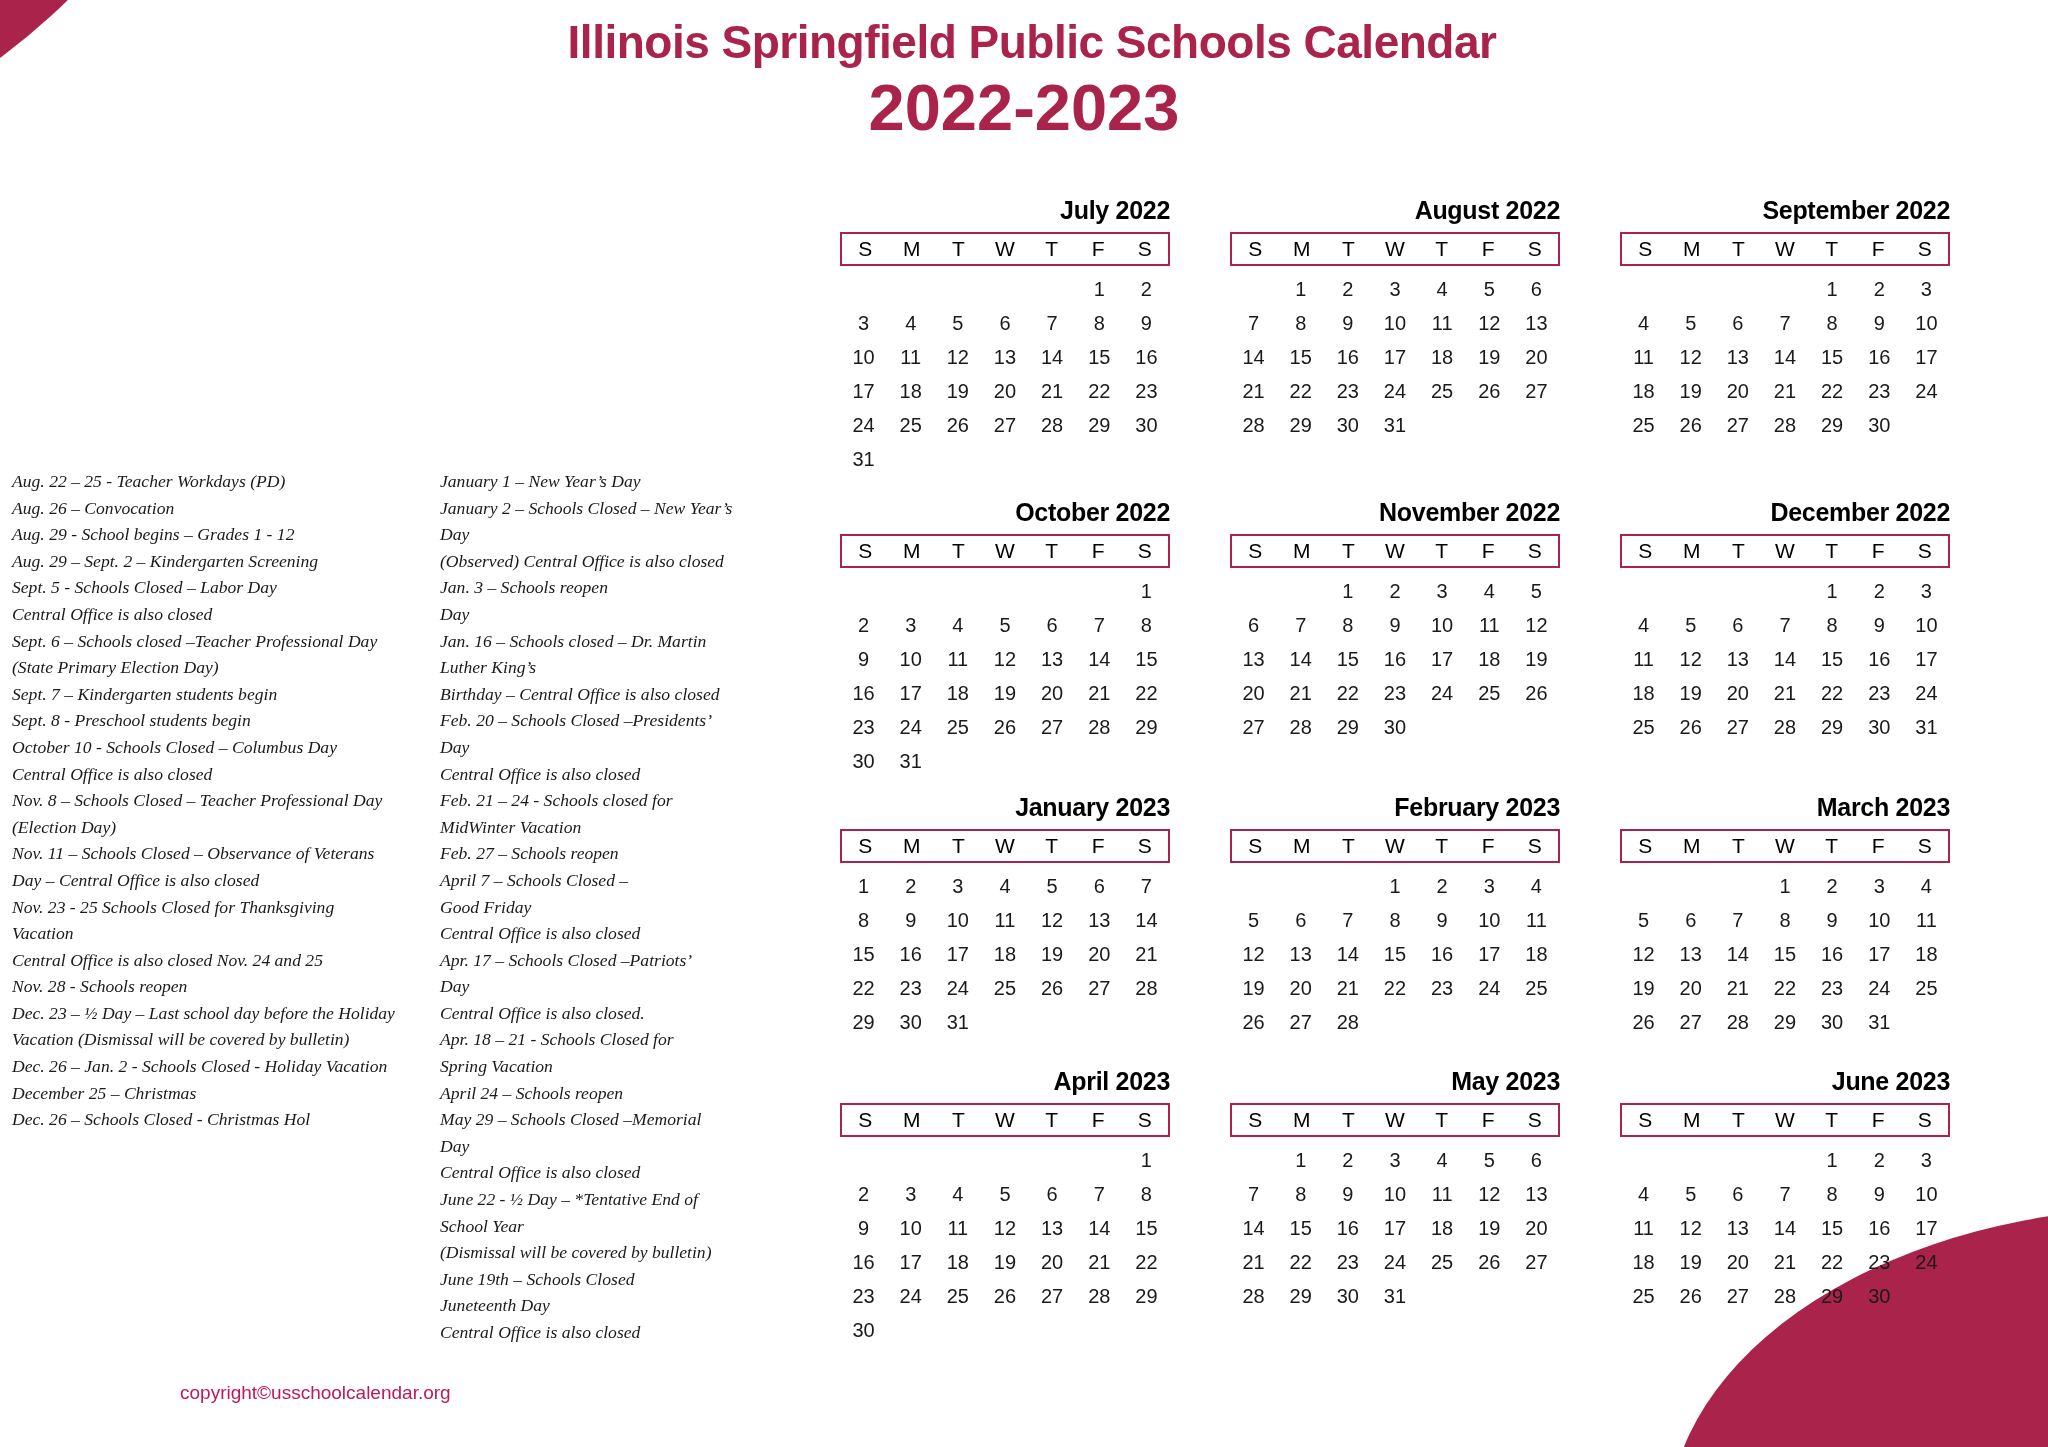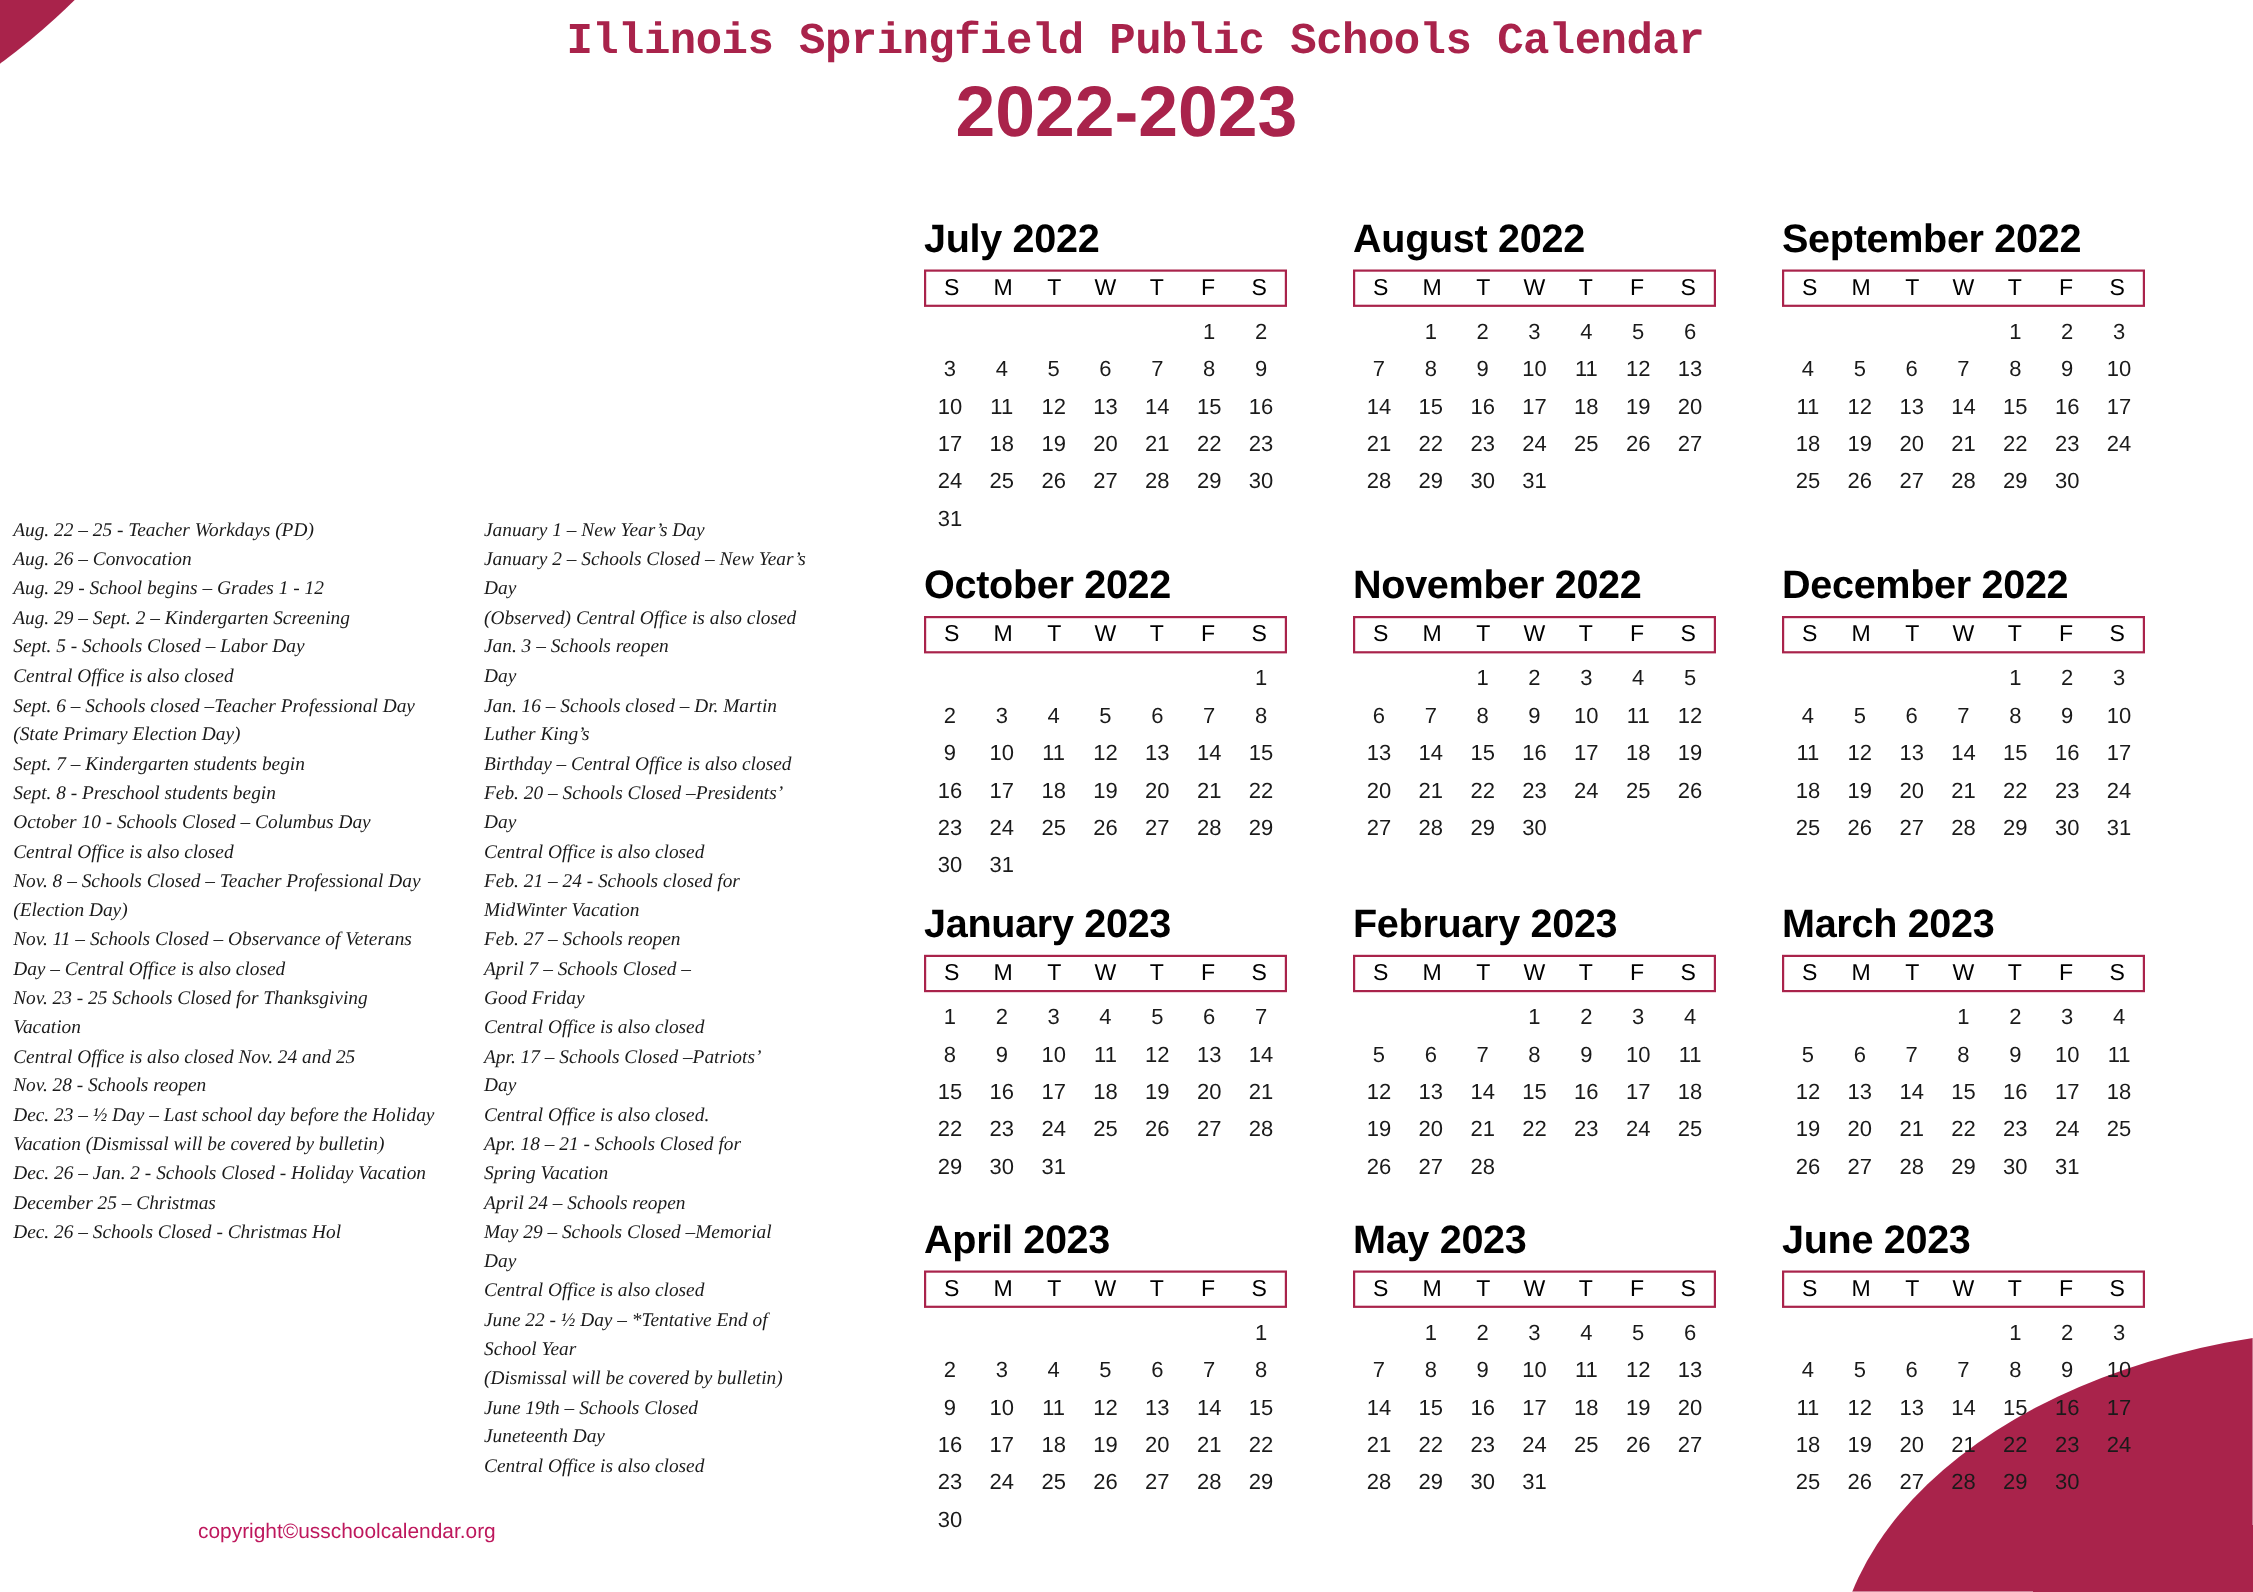--- a/index.html
+++ b/index.html
@@ -55,25 +55,25 @@
   
   .header {
     position: absolute;
     left: 0;
     top: 18px;
     width: 2048px;
     text-align: center;
     color: #A9234B;
   }
   .title-line1 {
-    font-size: 40px;
+    font-size: 46px;
     font-weight: bold;
     letter-spacing: -0.5px;
     line-height: 1.05;
-    font-family: Liberation Mono, monospace;
+    font-family: Liberation Sans, sans-serif;
     padding-left: 16px;
   }
   .title-line2 {
     font-size: 65px;
     font-weight: bold;
     line-height: 1.1;
     margin-top: 6px;
     font-family: "Liberation Sans", sans-serif;
   }
 
@@ -116,22 +116,22 @@
     display: flex;
     justify-content: flex-start;
   }
   .month {
     width: 330px;
     margin-right: 60px;
   }
   .month:last-child { margin-right: 0; }
 
   .month-name {
-    text-align: left;
-    font-size: 36px;
+    text-align: right;
+    font-size: 25px;
     font-weight: bold;
     color: #000000;
     margin-bottom: 7px;
     font-family: "Liberation Sans", sans-serif;
     letter-spacing: -0.3px;
   }
   .dow-row {
     display: grid;
     grid-template-columns: repeat(7, 1fr);
     border: 2px solid #A9234B;

